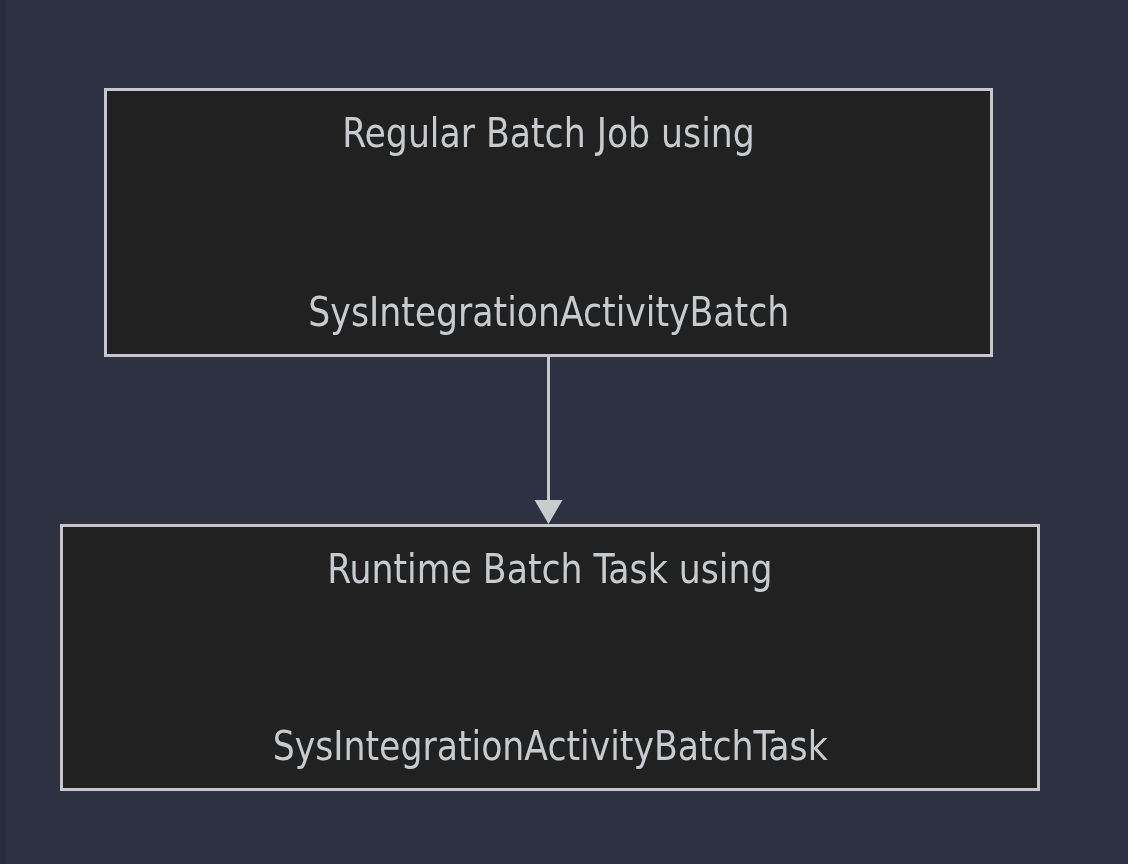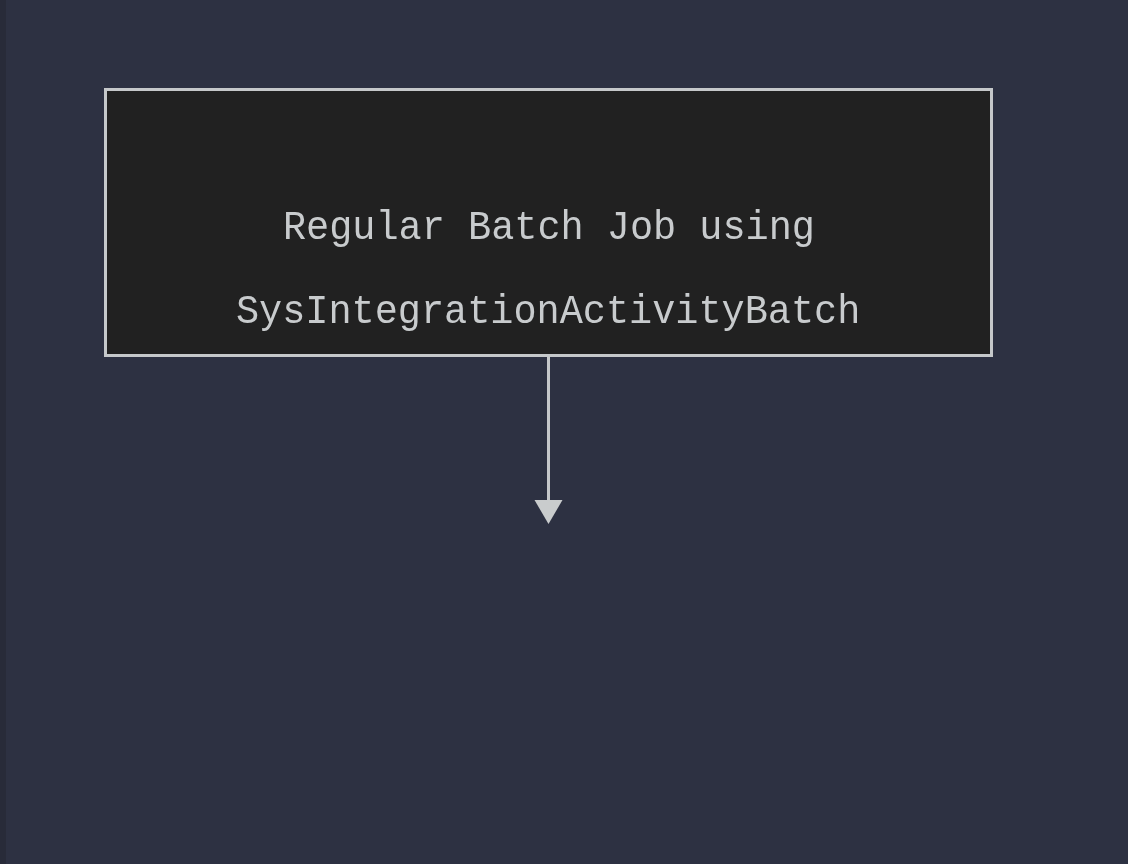--- a/index.html
+++ b/index.html
@@ -32,24 +32,23 @@
   }
 
   .node {
     position: absolute;
     box-sizing: border-box;
     background: #212121;
     border: 3px solid #c5c8ca;
     display: flex;
     flex-direction: column;
     align-items: center;
-    justify-content: flex-end;
+    justify-content: space-between;
     text-align: center;
     color: #c8cbcd;
-    font-family: Liberation Mono, monospace;
   }
 
   .node-line {
     display: block;
     font-size: 41px;
     line-height: 84px;
     letter-spacing: 0px;
     white-space: nowrap;
     font-weight: 400;
     font-stretch: condensed;
@@ -90,14 +89,18 @@
   <div class="node" id="node-batch-job">
     <span class="node-line">Regular Batch Job using</span>
     <span class="node-line">SysIntegrationActivityBatch</span>
   </div>
 
   <svg id="edge-batchjob-to-batchtask" viewBox="0 0 60 172" width="60" height="172">
     <line x1="28.5" y1="0" x2="28.5" y2="146" stroke="#c5c8ca" stroke-width="3"></line>
     <polygon points="14.5,145 42.5,145 28.5,169" fill="#c9cccd"></polygon>
   </svg>
 
+  <div class="node" id="node-batch-task">
+    <span class="node-line">Runtime Batch Task using</span>
+    <span class="node-line">SysIntegrationActivityBatchTask</span>
+  </div>
 
 </div>
 
 </body></html>

